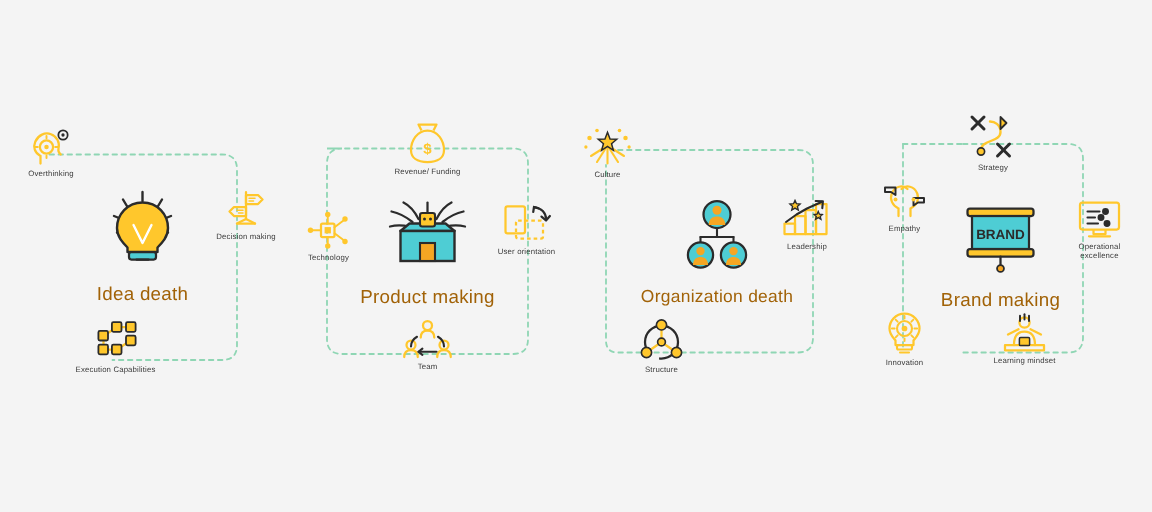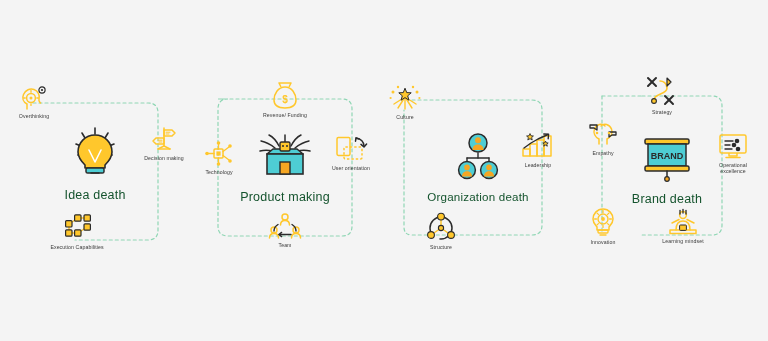--- a/index.html
+++ b/index.html
@@ -31,21 +31,21 @@
     letter-spacing:.1px;
     white-space:nowrap;
     line-height:6.4px;
   }
   .node .cap.wrap{white-space:normal;width:46px;}
 
   .center{position:absolute;display:flex;flex-direction:column;align-items:center;}
   .center .title{
     margin-top:6px;
     font-size:12.5px;
-    color:#14532d;
+    color:#a16207;
     letter-spacing:.2px;
     white-space:nowrap;
   }
   .center.small .title{font-size:11.6px;}
 </style>
 </head>
 <body>
 
 <div id="canvas">
 
@@ -356,21 +356,21 @@
       <span class="glyph">
         <svg width="56" height="50" viewBox="0 0 56 50">
           <rect x="6" y="7" width="44" height="5" rx="1.6" fill="#FFC72C" stroke="#2b2b2b" stroke-width="1.5"></rect>
           <rect x="9" y="12" width="38" height="22" fill="#4ECDD4" stroke="#2b2b2b" stroke-width="1.5"></rect>
           <rect x="6" y="34" width="44" height="5" rx="1.6" fill="#FFC72C" stroke="#2b2b2b" stroke-width="1.5"></rect>
           <text x="28" y="27" font-family="Liberation Sans, sans-serif" font-size="9" font-weight="bold" fill="#2b2b2b" text-anchor="middle">BRAND</text>
           <line x1="28" y1="39" x2="28" y2="46" stroke="#2b2b2b" stroke-width="1.5" stroke-linecap="round"></line>
           <circle cx="28" cy="47" r="2.3" fill="#F5A623" stroke="#2b2b2b" stroke-width="1.2"></circle>
         </svg>
       </span>
-      <span class="title">Brand death</span>
+      <span class="title">Brand making</span>
     </div>
 
     <div class="node" style="left:62px;top:75px;width:48px;">
       <span class="glyph">
         <svg width="34" height="32" viewBox="0 0 34 32">
           <path d="M9 25 C9 18 22 20 22 13 C22 8 18 6 15 6" fill="none" stroke="#FFC72C" stroke-width="1.6" stroke-linecap="round"></path>
           <path d="M22 3 L26 7 L22 11 Z" fill="#FFC72C" stroke="#2b2b2b" stroke-width="1.2" stroke-linejoin="round"></path>
           <g stroke="#2b2b2b" stroke-width="2" stroke-linecap="round">
             <line x1="3" y1="3" x2="11" y2="11"></line>
             <line x1="11" y1="3" x2="3" y2="11"></line>

